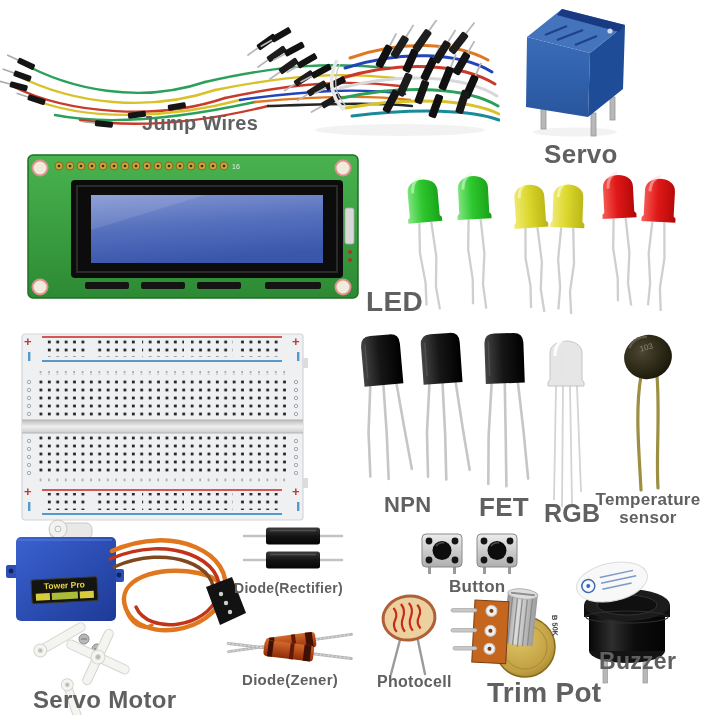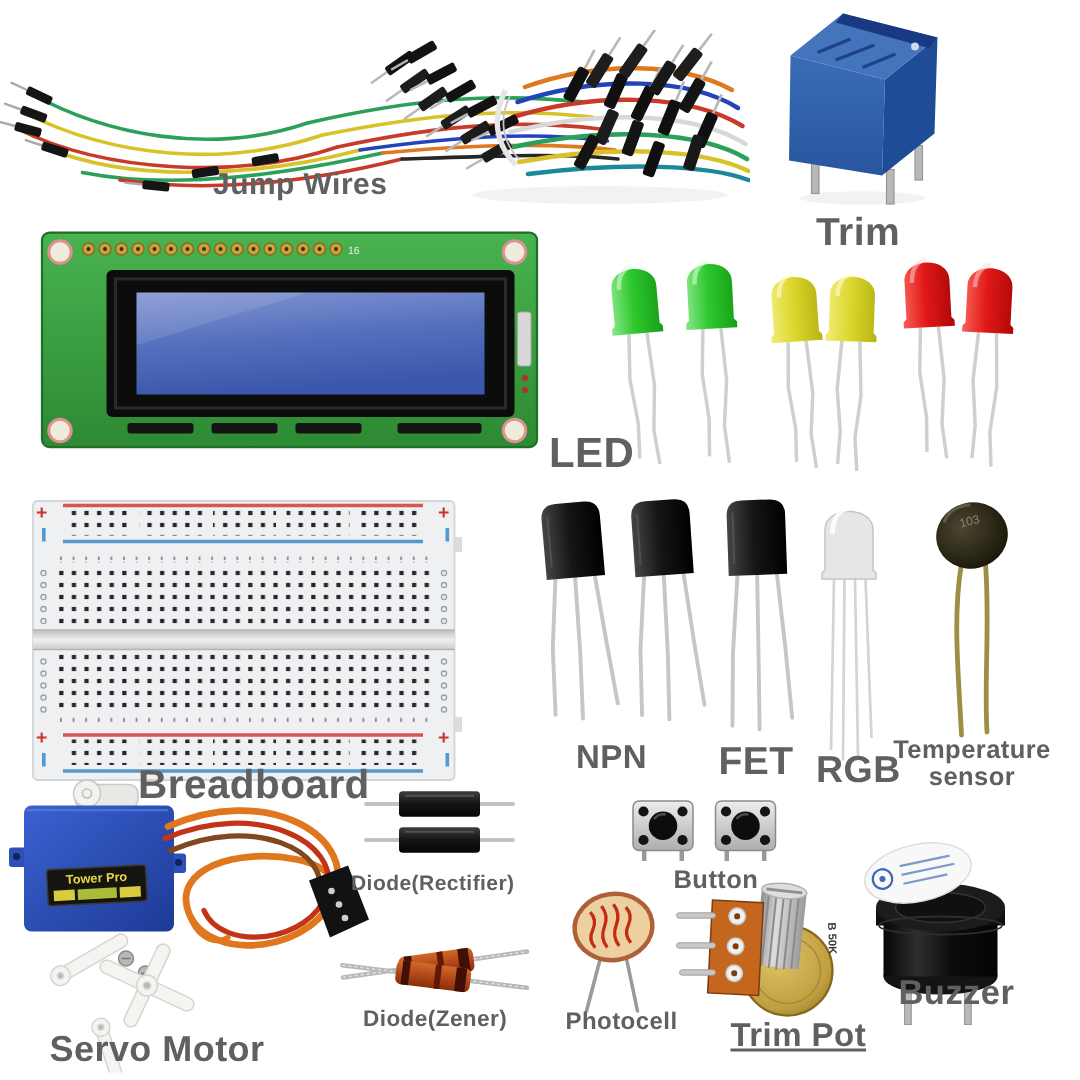--- a/index.html
+++ b/index.html
@@ -695,27 +695,26 @@
       <circle cx="13" cy="26" r="2" fill="#3a6ab8"></circle>
       <g stroke="#7a9ac8" stroke-width="1.5">
         <line x1="26" y1="20" x2="60" y2="20"></line>
           <line x1="26" y1="26" x2="62" y2="26"></line>
           <line x1="26" y1="32" x2="56" y2="32"></line>
       </g>
     </g>
   </svg>
 
   <div class="lbl" style="left:142px;top:112px;font-size:20px;">Jump Wires</div>
-  <div class="lbl" style="left:544px;top:139px;font-size:26px;">Trim</div>
+  <div class="lbl" style="left:544px;top:139px;font-size:26px;">Servo</div>
   <div class="lbl" style="left:366px;top:286px;font-size:28px;">LED</div>
-  <div class="lbl" style="left:92px;top:508px;font-size:27px;">Breadboard</div>
   <div class="lbl" style="left:384px;top:492px;font-size:22px;">NPN</div>
   <div class="lbl" style="left:479px;top:492px;font-size:26px;">FET</div>
   <div class="lbl" style="left:544px;top:499px;font-size:25px;">RGB</div>
   <div class="lbl" style="left:592px;top:491px;font-size:17px;width:112px;white-space:normal;text-align:center;line-height:1.08;">Temperature sensor</div>
   <div class="lbl" style="left:33px;top:686px;font-size:24px;">Servo Motor</div>
   <div class="lbl" style="left:234px;top:580px;font-size:14px;">Diode(Rectifier)</div>
   <div class="lbl" style="left:242px;top:671px;font-size:15px;">Diode(Zener)</div>
   <div class="lbl" style="left:449px;top:577px;font-size:17px;">Button</div>
   <div class="lbl" style="left:377px;top:673px;font-size:16px;">Photocell</div>
-  <div class="lbl" style="left:487px;top:677px;font-size:22px;text-decoration:underline;">Trim Pot</div>
+  <div class="lbl" style="left:487px;top:677px;font-size:28px;">Trim Pot</div>
   <div class="lbl" style="left:599px;top:648px;font-size:23px;">Buzzer</div>
 </div>
 
 </body></html>

